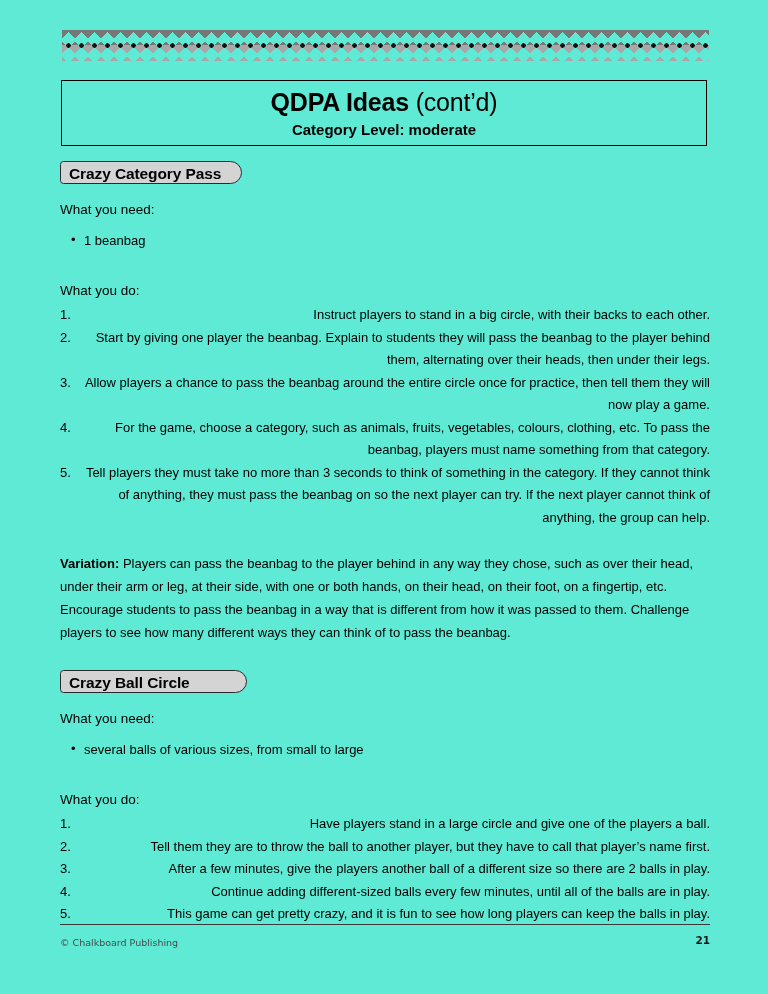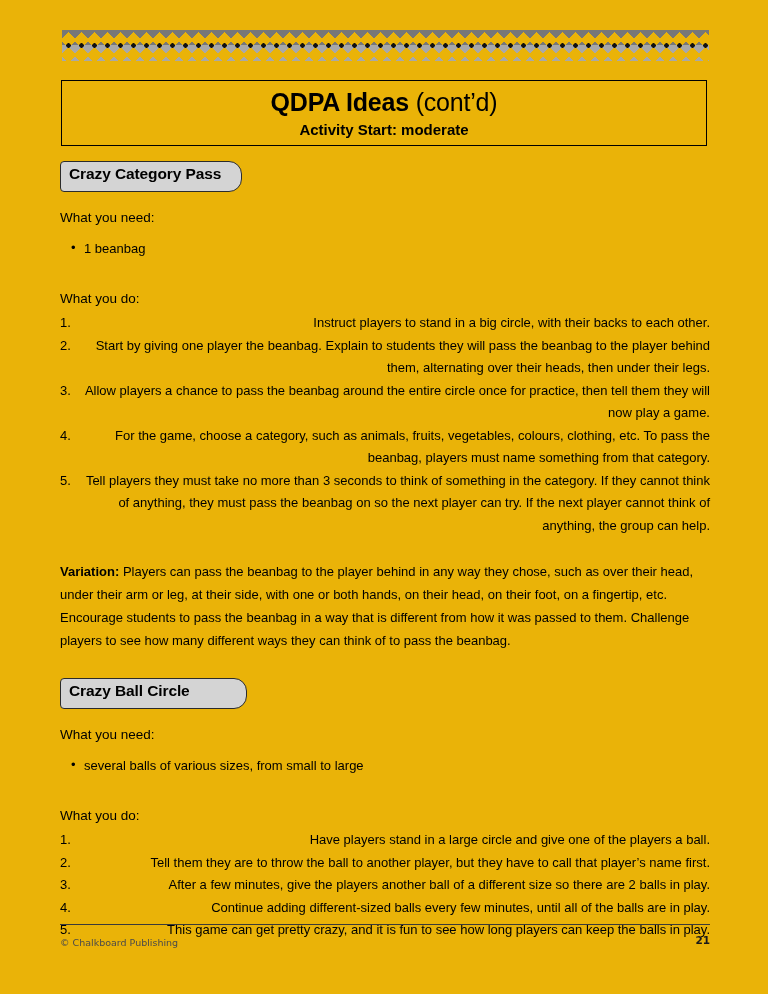--- a/index.html
+++ b/index.html
@@ -14,21 +14,21 @@
     color: #000000;
     position: relative;
     overflow: hidden;
   }
 
   .page {
     position: absolute;
     left: 0; top: 0;
     width: 768px;
     height: 994px;
-    background: #eab308;
+    background: #5eead4;
   }
 
   
   .deco-border {
     position: absolute;
     left: 62px;
     top: 30px;
     width: 647px;
     height: 31px;
     overflow: hidden;
@@ -112,21 +112,21 @@
   .badge {
     display: inline-block;
     background: #d4d4d4;
     border: 1.3px solid #2b2b2b;
     border-radius: 4px 13px 13px 4px;
     box-sizing: border-box;
     font-size: 15.5px;
     font-weight: bold;
     letter-spacing: -0.1px;
     color: #000000;
-    padding: 3px 20px 8px 8px;
+    padding: 3px 20px 0 8px;
     line-height: 18px;
   }
   .badge.wide { padding-right: 56px; }
 
   .subhead {
     font-size: 13.5px;
     font-weight: normal;
     margin: 0;
     line-height: 18px;
   }
@@ -227,21 +227,21 @@
     <div class="deco-zig top"></div>
     <div class="deco-zig bottom"></div>
     <div class="deco-dots"></div>
   </div>
 
   <div class="title-box">
     <div class="title-main">
       <span class="strong">QDPA Ideas</span>
       <span class="light">(cont’d)</span>
     </div>
-    <div class="title-sub">Activity Start: moderate</div>
+    <div class="title-sub">Category Level: moderate</div>
   </div>
 
   <div class="content">
 
     <div>
       <span class="badge">Crazy Category Pass</span>
 
       <div class="sp-badge-to-need"></div>
       <div class="subhead">What you need:</div>
       <div class="sp-need-to-list"></div>

